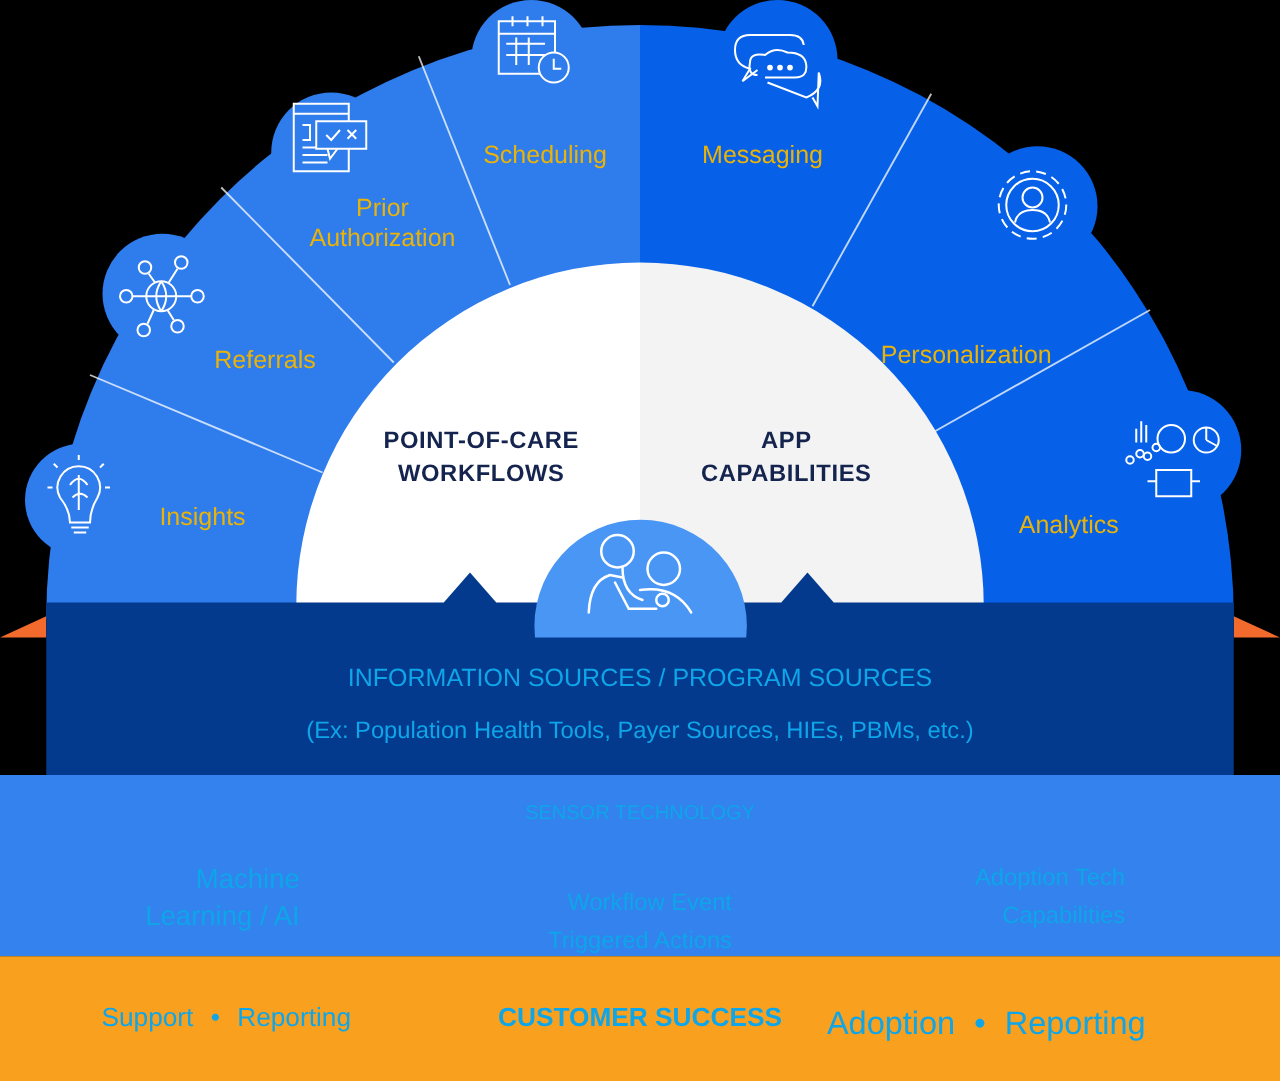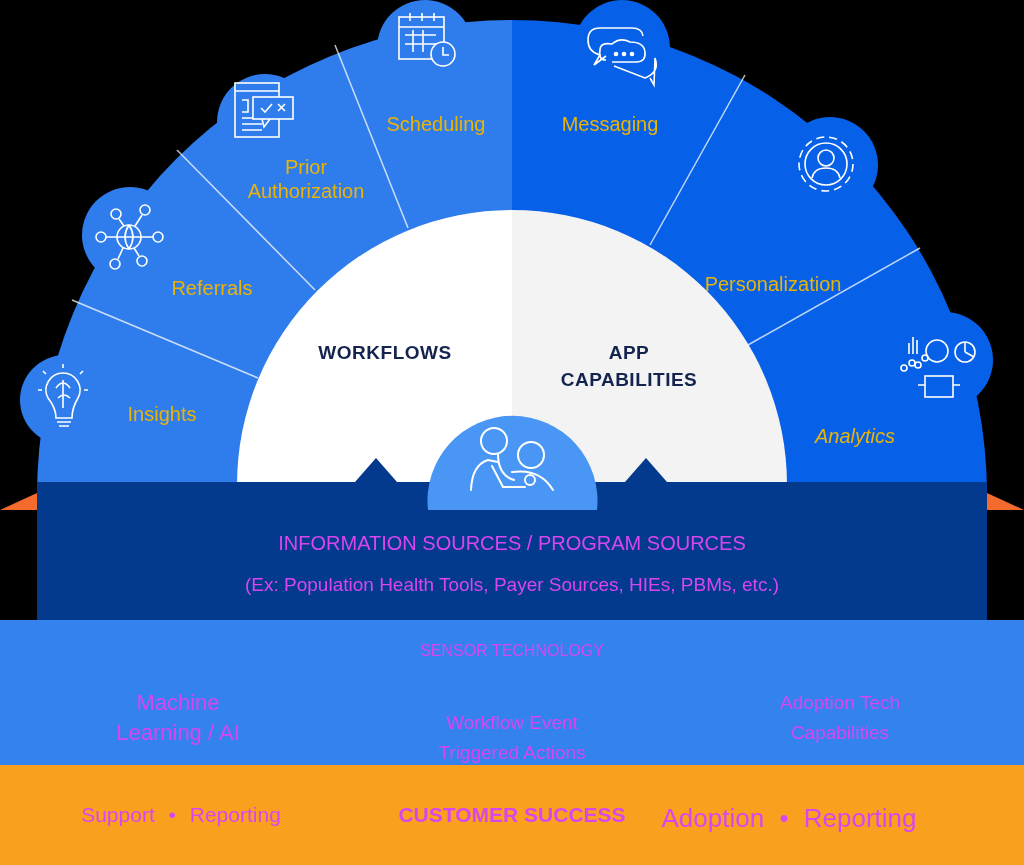--- a/index.html
+++ b/index.html
@@ -3,21 +3,21 @@
 <meta charset="utf-8">
 <style>
   html,body{margin:0;padding:0;background:#000;}
   body{width:1024px;height:865px;position:relative;overflow:hidden;font-family:"Liberation Sans","DejaVu Sans",sans-serif;}
   svg.dia{position:absolute;left:0;top:0;}
   .lbl{position:absolute;color:#eab308;text-align:center;font-size:20px;line-height:24px;white-space:nowrap;transform:translateX(-50%);}
   .core{position:absolute;color:#14244f;font-weight:bold;text-align:center;font-size:19px;line-height:27px;letter-spacing:0.5px;transform:translateX(-50%);white-space:nowrap;}
   .band{position:absolute;left:0;width:1024px;}
   .b-sensor{top:620px;height:145px;background:#3382ee;}
   .b-cs{top:765px;height:100px;background:#f9a11e;}
-  .t{position:absolute;color:#d946ef;text-align:center;white-space:nowrap;transform:translateX(-50%);}
+  .t{position:absolute;color:#0ea5e9;text-align:right;white-space:nowrap;transform:translateX(-50%);}
 </style>
 </head>
 <body>
 
 <svg class="dia" width="1024" height="865" viewBox="0 0 1024 865">
 
   <polygon points="0,510 37,510 37,493" fill="#f26b2d"></polygon>
   <polygon points="1024,510 987,510 987,493" fill="#f26b2d"></polygon>
 
   <path d="M 37 495 A 475 475 0 0 1 512 20 L 512 495 Z" fill="#2f7ced"></path>
@@ -126,23 +126,24 @@
 <div class="lbl" style="left:162px;top:402px;">Insights</div>
 <div class="lbl" style="left:212px;top:276px;">Referrals</div>
 <div class="lbl" style="left:306px;top:155px;">
   <div>Prior</div>
   <div>Authorization</div>
 </div>
 <div class="lbl" style="left:436px;top:112px;">Scheduling</div>
 
 <div class="lbl" style="left:610px;top:112px;">Messaging</div>
 <div class="lbl" style="left:773px;top:224px;margin-top:48px;">Personalization</div>
-<div class="lbl" style="left:855px;top:424px;font-style:italic;">Analytics</div>
+<div class="lbl" style="left:855px;top:408px;">Analytics</div>
 
 <div class="core" style="left:385px;top:339px;">
+  <div>POINT-OF-CARE</div>
   <div>WORKFLOWS</div>
 </div>
 <div class="core" style="left:629px;top:339px;">
   <div>APP</div>
   <div>CAPABILITIES</div>
 </div>
 
 <div class="t" style="left:512px;top:532px;font-size:20px;">INFORMATION SOURCES / PROGRAM SOURCES</div>
 <div class="t" style="left:512px;top:574px;font-size:19px;">(Ex: Population Health Tools, Payer Sources, HIEs, PBMs, etc.)</div>
 

